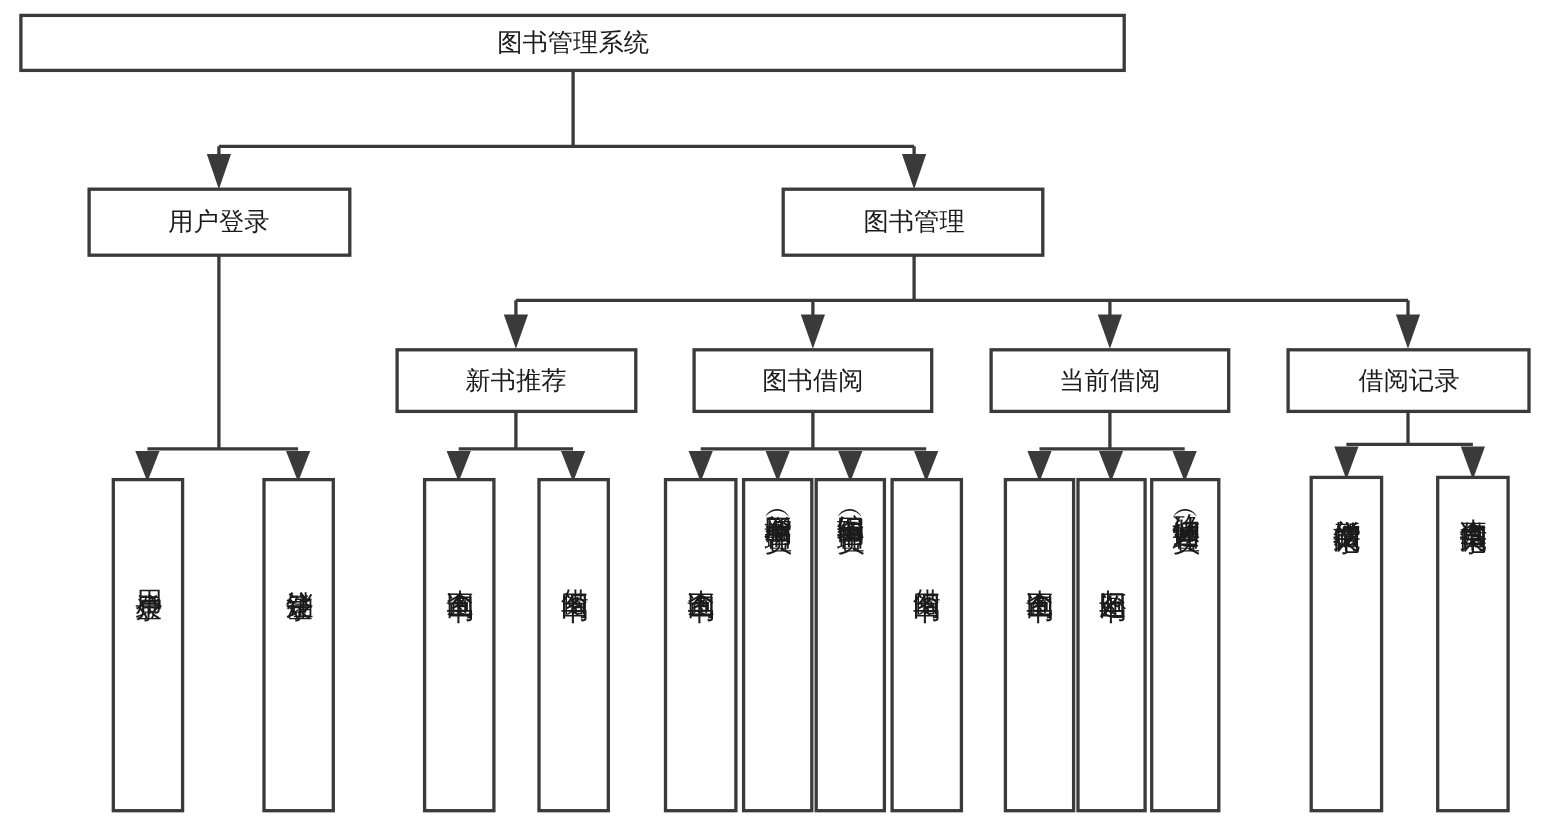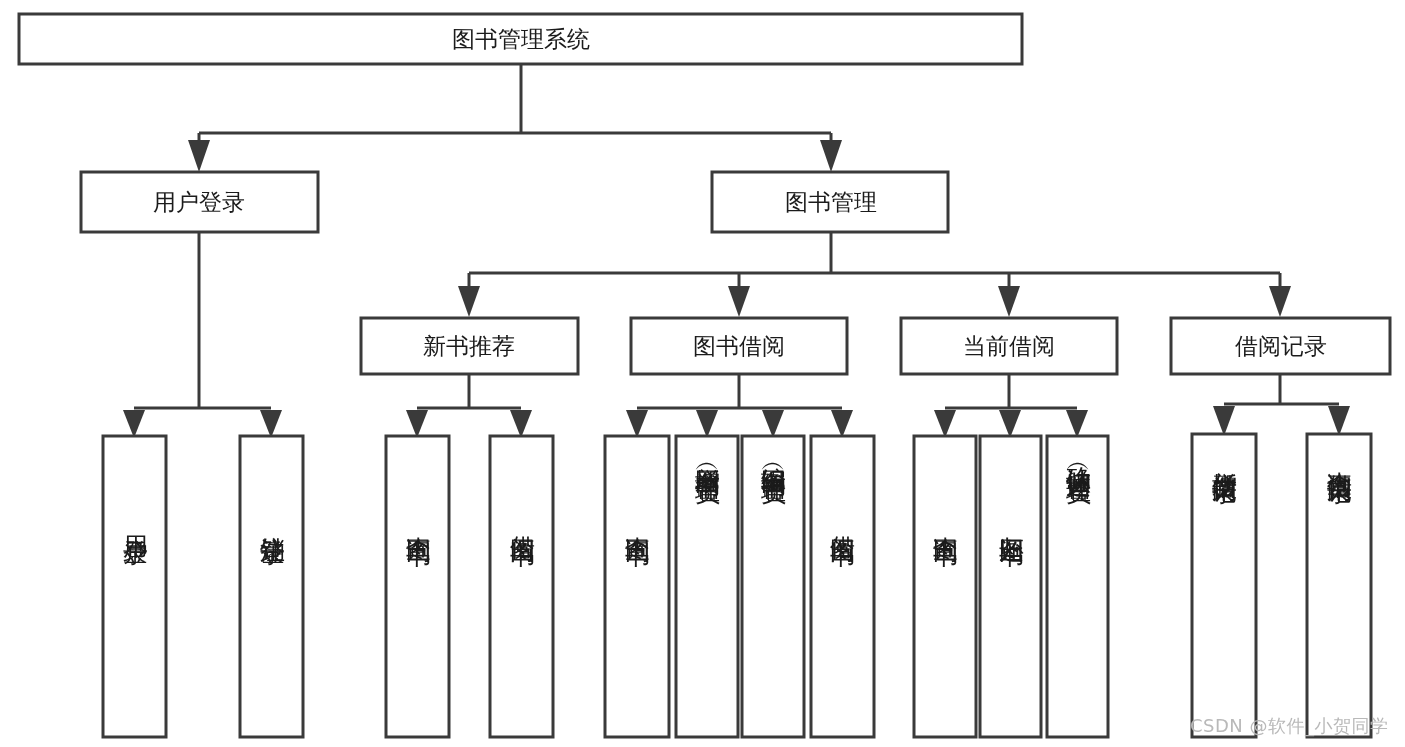--- a/index.html
+++ b/index.html
@@ -197,15 +197,14 @@
   <div class="leaf-label" style="left:773px; top:447px;">编辑图书（管理员）</div>
   <div class="leaf-label" style="left:842px; top:516px;">借阅图书</div>
 
   <div class="leaf-label" style="left:945px; top:516px;">查询图书</div>
   <div class="leaf-label" style="left:1011px; top:516px;">归还图书</div>
   <div class="leaf-label" style="left:1078px; top:447px;">确认归还（管理员）</div>
 
   <div class="leaf-label" style="left:1224px; top:451px;">新增借阅记录</div>
   <div class="leaf-label" style="left:1339px; top:451px;">查询借阅记录</div>
 
-  <div class="watermark">CSDN @软件_小贺同学</div>
 
 </div>
 
 </body></html>

